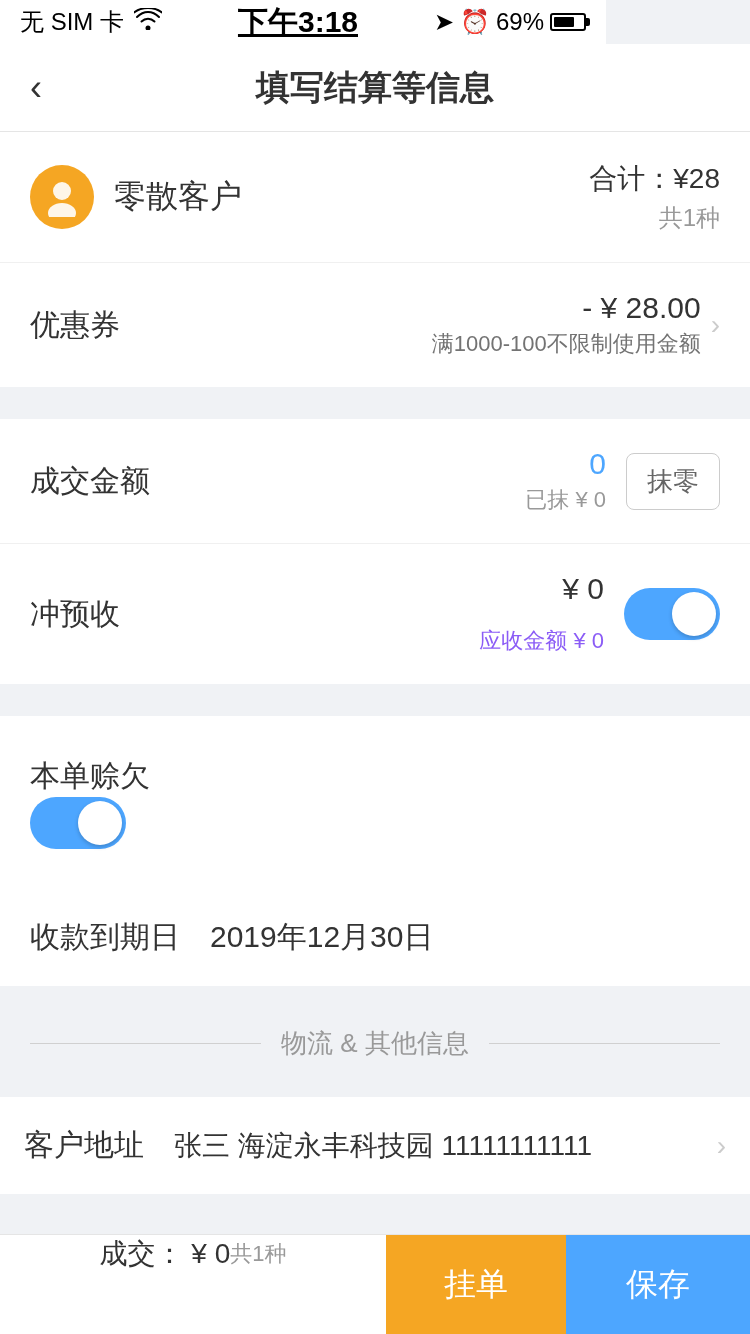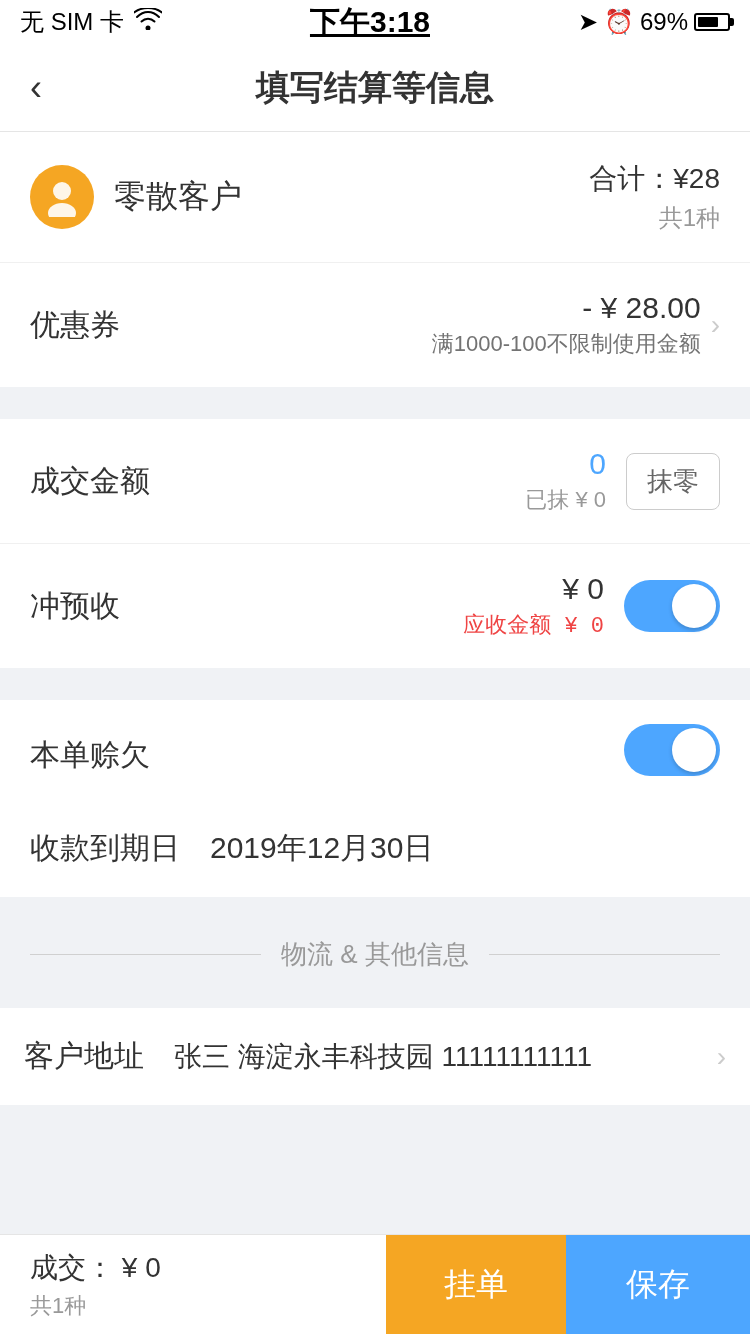--- a/index.html
+++ b/index.html
@@ -9,21 +9,21 @@
       min-height: 1334px;
       background: #f0f2f5;
       font-family: -apple-system, "PingFang SC", "Helvetica Neue", sans-serif;
       font-size: 28px;
       color: #333;
       position: relative;
     }
 
     
     .status-bar {
-      width: 750px;
+      width: 606px;
       height: 44px;
       background: #fff;
       display: flex;
       align-items: center;
       justify-content: space-between;
       padding: 0 20px;
       font-size: 24px;
       color: #000;
     }
     .status-bar-left { display: flex; align-items: center; gap: 10px; }
@@ -194,21 +194,21 @@
       width: 750px;
       height: 100px;
       background: #fff;
       display: flex;
       align-items: stretch;
       border-top: 1px solid #e5e5e5;
     }
     .bottom-info {
       flex: 1;
       display: flex;
-      flex-direction: column;
+      flex-direction: row;
       justify-content: center;
       padding: 0 30px;
     }
     .bottom-deal { font-size: 28px; color: #333; }
     .bottom-count { font-size: 22px; color: #999; margin-top: 4px; }
     .bottom-btn-hold {
       width: 180px;
       background: #f5a623;
       display: flex;
       align-items: center;
@@ -234,40 +234,41 @@
       align-items: center;
       padding: 28px 30px;
       background: #fff;
     }
     .date-label { font-size: 30px; color: #333; }
     .date-value { font-size: 30px; color: #333; margin-left: 30px; }
 
     
     .debt-row {
       display: flex;
-      align-items: flex-end;
-      justify-content: space-between;
-      padding: 24px 30px;
-      background: #fff;
+      align-items: flex-start;
+      justify-content: space-between;
+      padding: 40px 30px;
+      background: #fff;
+      flex-direction: column;
     }
     .debt-label { font-size: 30px; color: #333; }
 
     
     .bottom-spacer { height: 110px; }
 
     .amount-value-blue {
       font-size: 30px;
       color: #4da6ff;
     }
 
     .prepay-right {
       text-align: right;
     }
     .prepay-amount { font-size: 30px; color: #333; }
-    .prepay-receivable { font-size: 22px; color: #ef4444; margin-top: 4px; font-family: Liberation Mono, monospace; }
+    .prepay-receivable { font-size: 22px; color: #8b5cf6; margin-top: 20px; }
   </style>
 </head>
 <body>
 
 <div class="status-bar">
   <div class="status-bar-left">
     <span>无 SIM 卡</span>
     <span>
       <svg width="28" height="22" viewBox="0 0 28 22" fill="none">
         <path d="M14 17.5a2.5 2.5 0 1 1 0 5 2.5 2.5 0 0 1 0-5z" fill="#000"></path>

